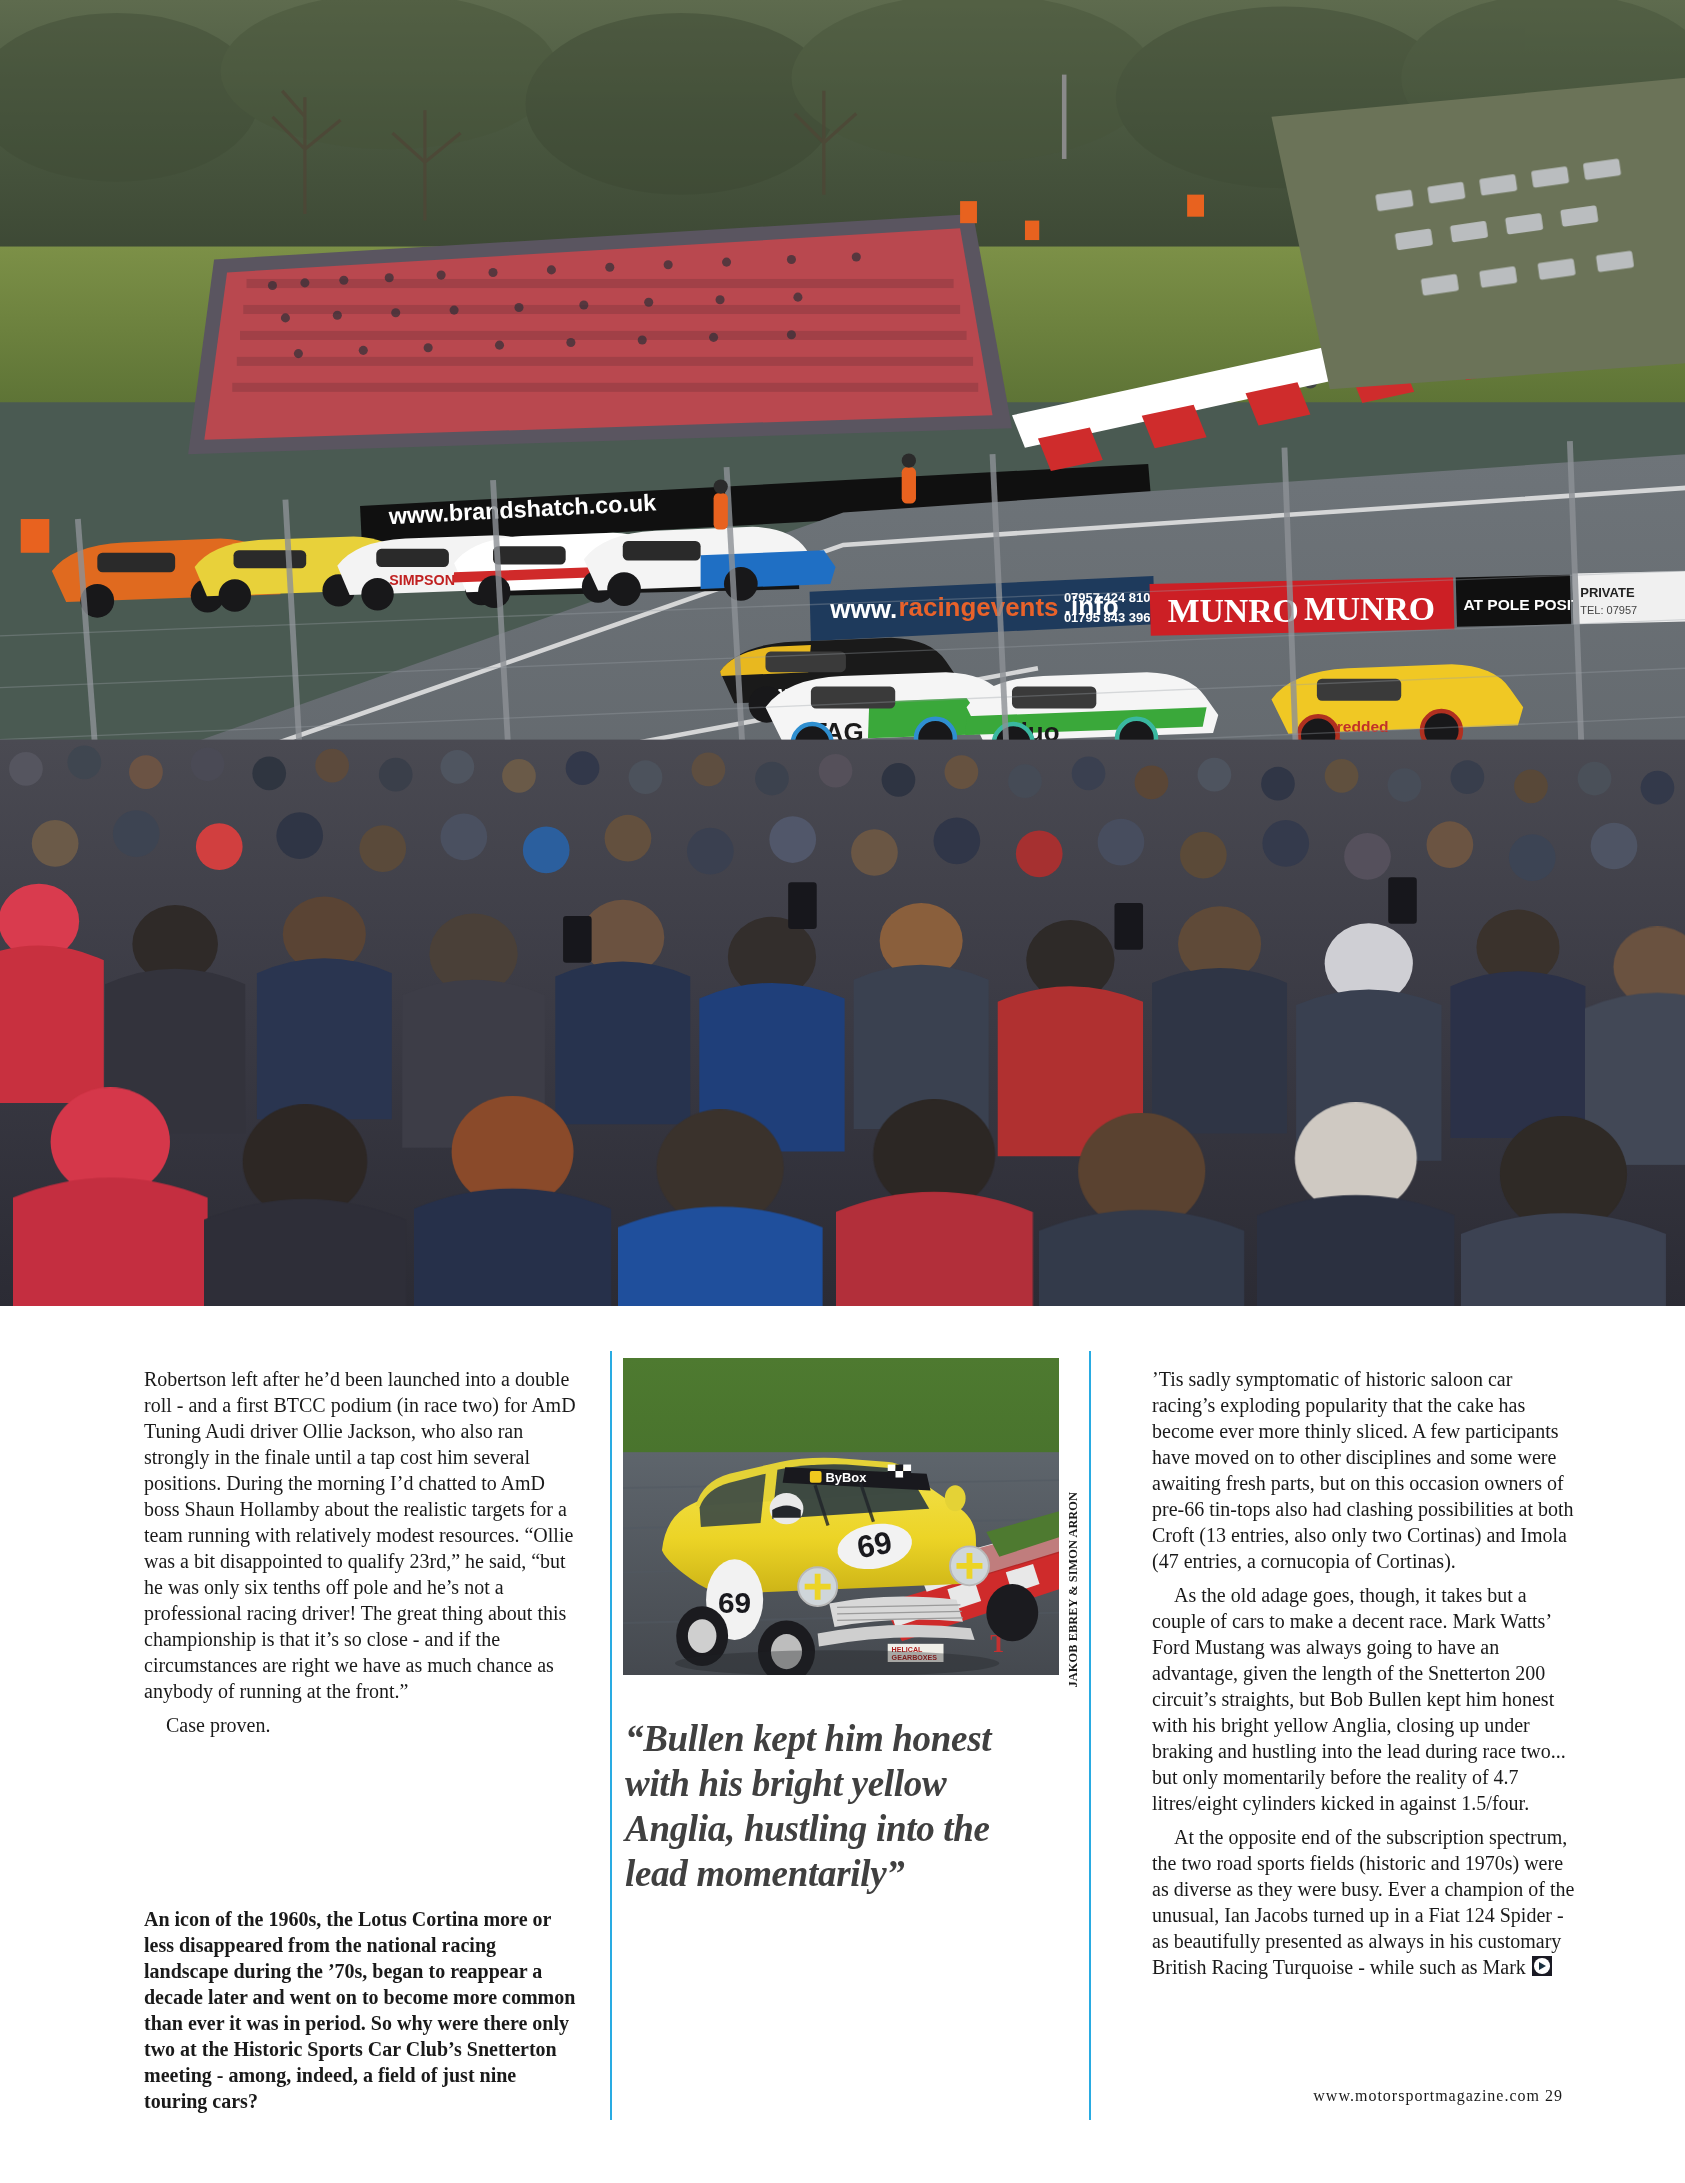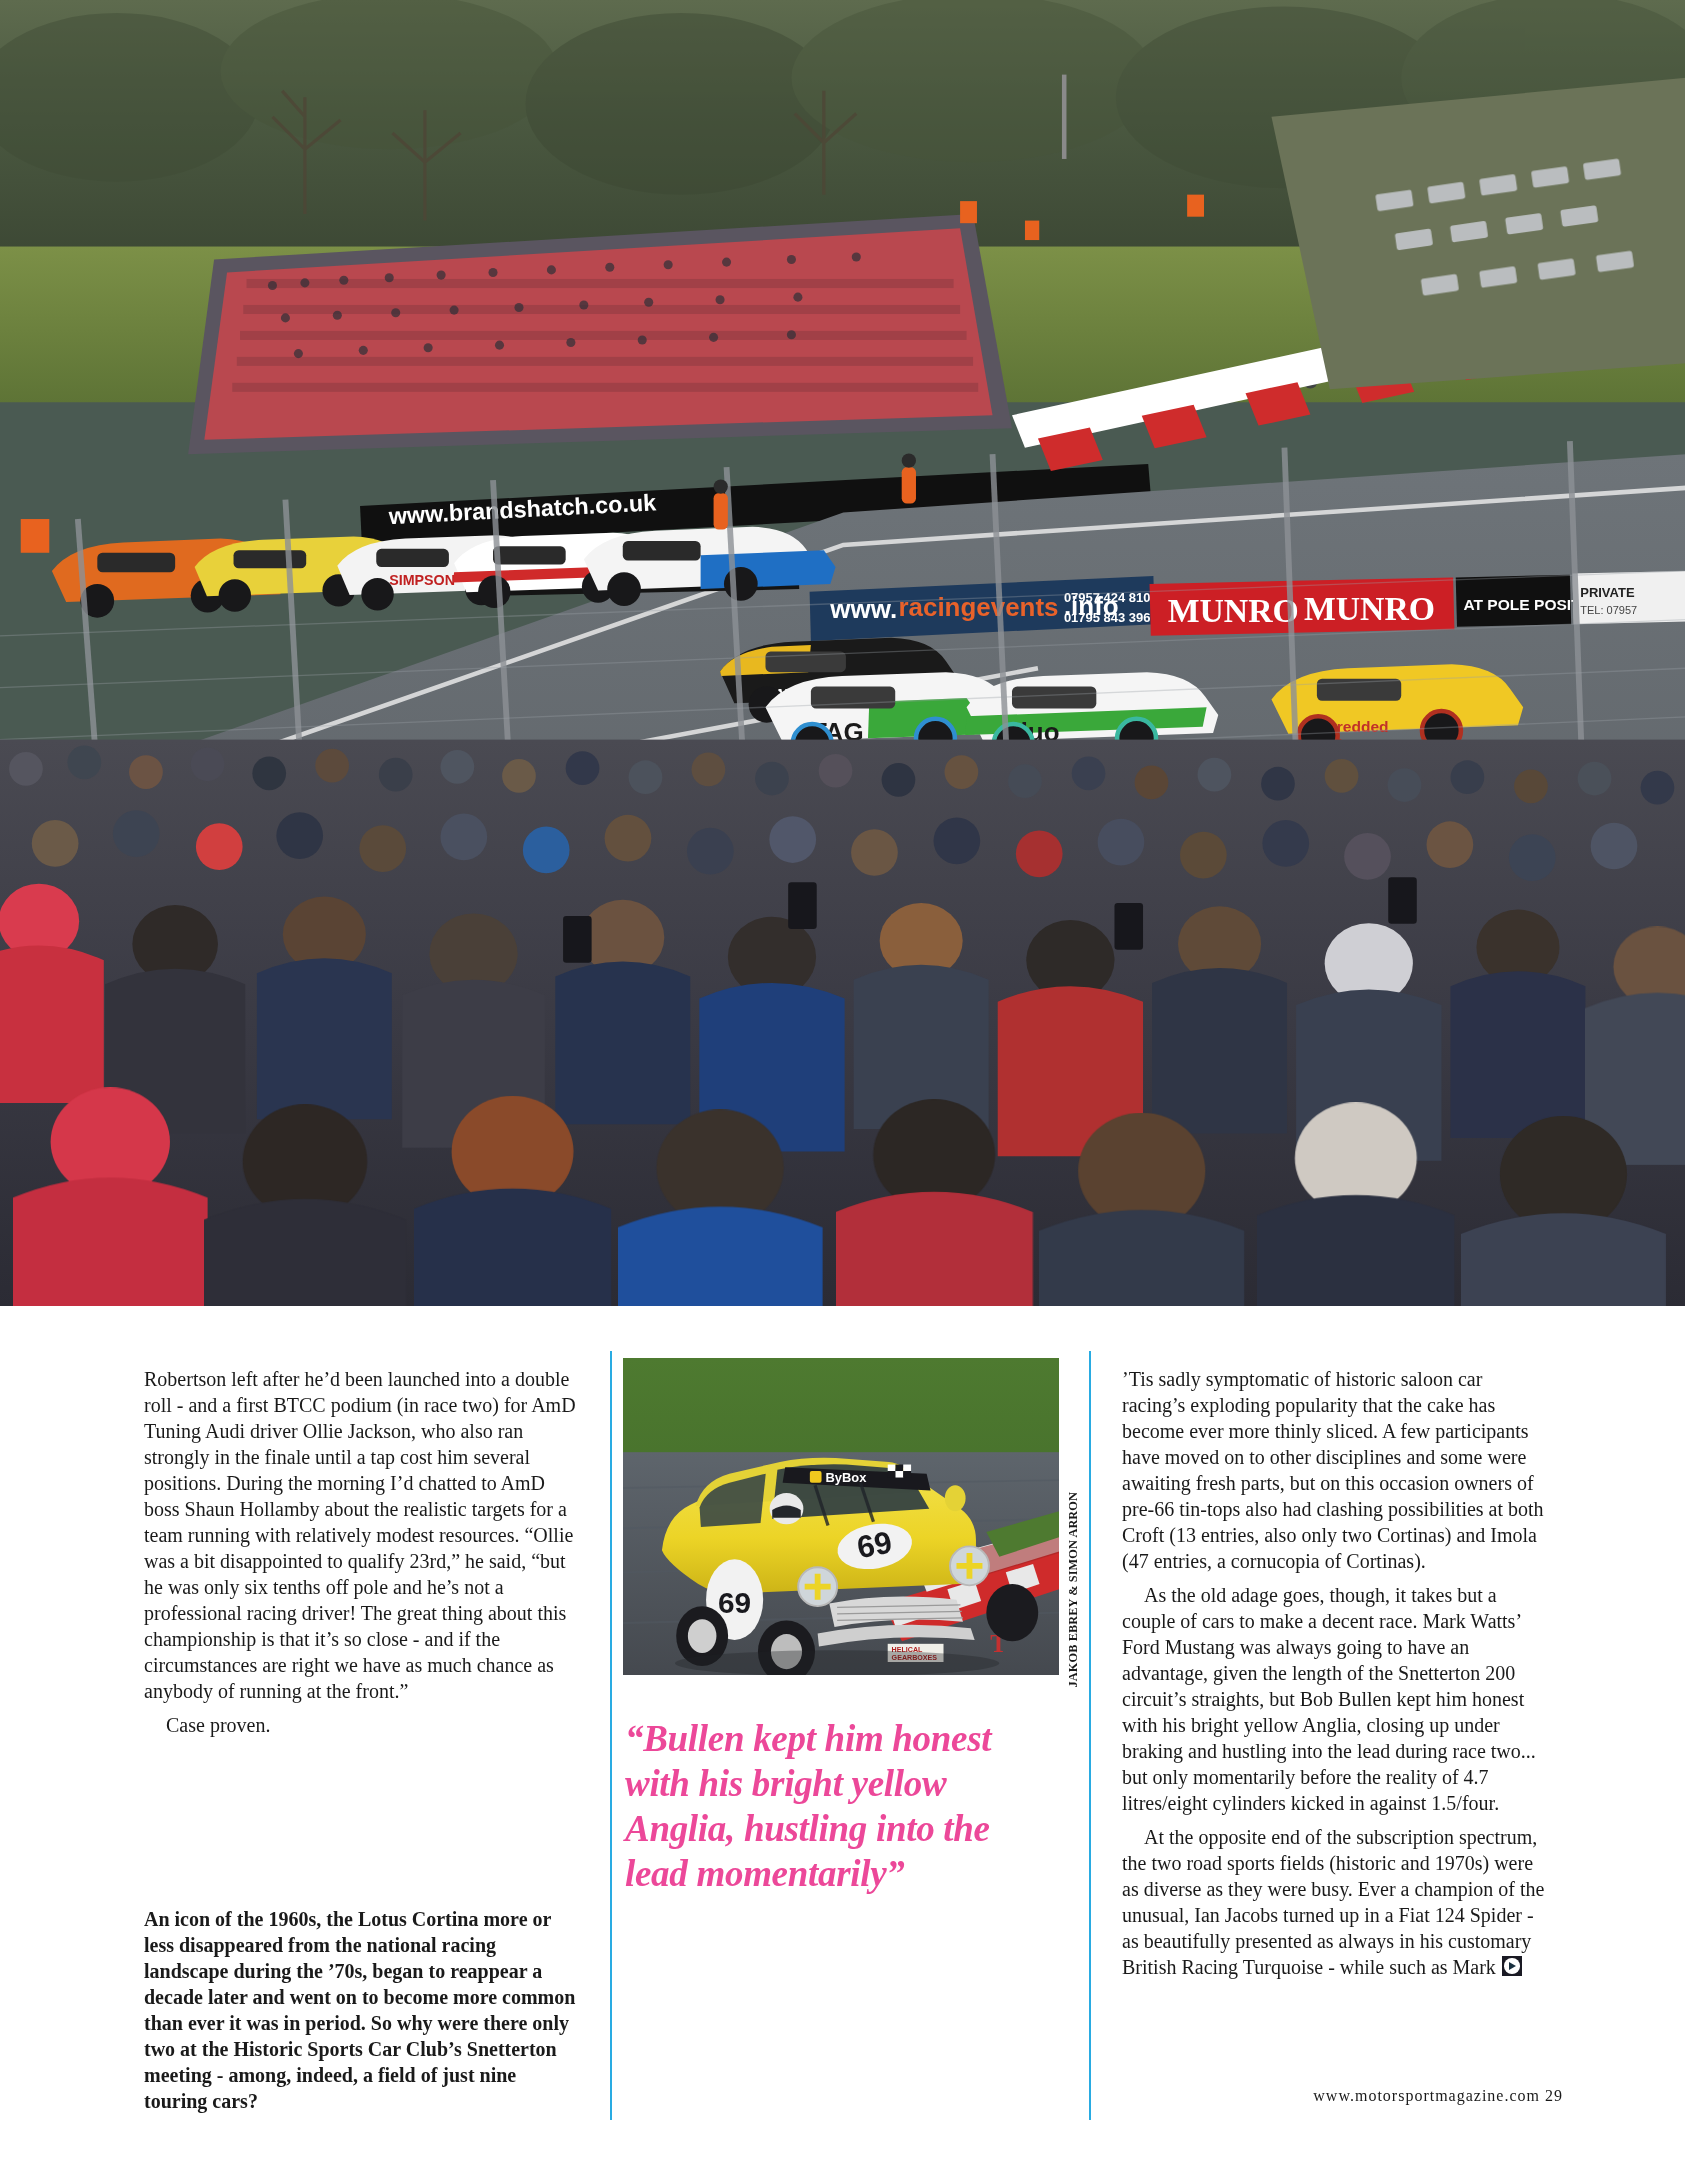--- a/index.html
+++ b/index.html
@@ -36,21 +36,21 @@
     top: 52px;
     font-size: 20px;
     line-height: 26px;
     color: #1a1a1a;
     text-align: left;
   }
   .col p { margin: 8px; }
   .col p + p { text-indent: 22px; }
 
   .col-left  { left: 136px;  width: 448px; }
-  .col-right { left: 1114px; width: 444px; }
+  .col-right { left: 1144px; width: 444px; }
 
   
   .vrule {
     position: absolute;
     top: 1351px;
     width: 1.9px;
     height: 769px;
     background: #29ABE2;
   }
   .vrule-1 { left: 610px; }
@@ -88,21 +88,21 @@
   .pullquote {
     position: absolute;
     left: 625px;
     top: 1716px;
     width: 428px;
     font-family: "Liberation Serif", serif;
     font-style: italic;
     font-weight: bold;
     font-size: 37px;
     line-height: 45px;
-    color: #ec4899;
+    color: #404040;
     letter-spacing: -0.3px;
   }
 
   
   .cont-arrow {
     display: inline-block;
     vertical-align: -1.9px;
     margin-left: 6.5px;
     width: 19.5px;
     height: 19.5px;

